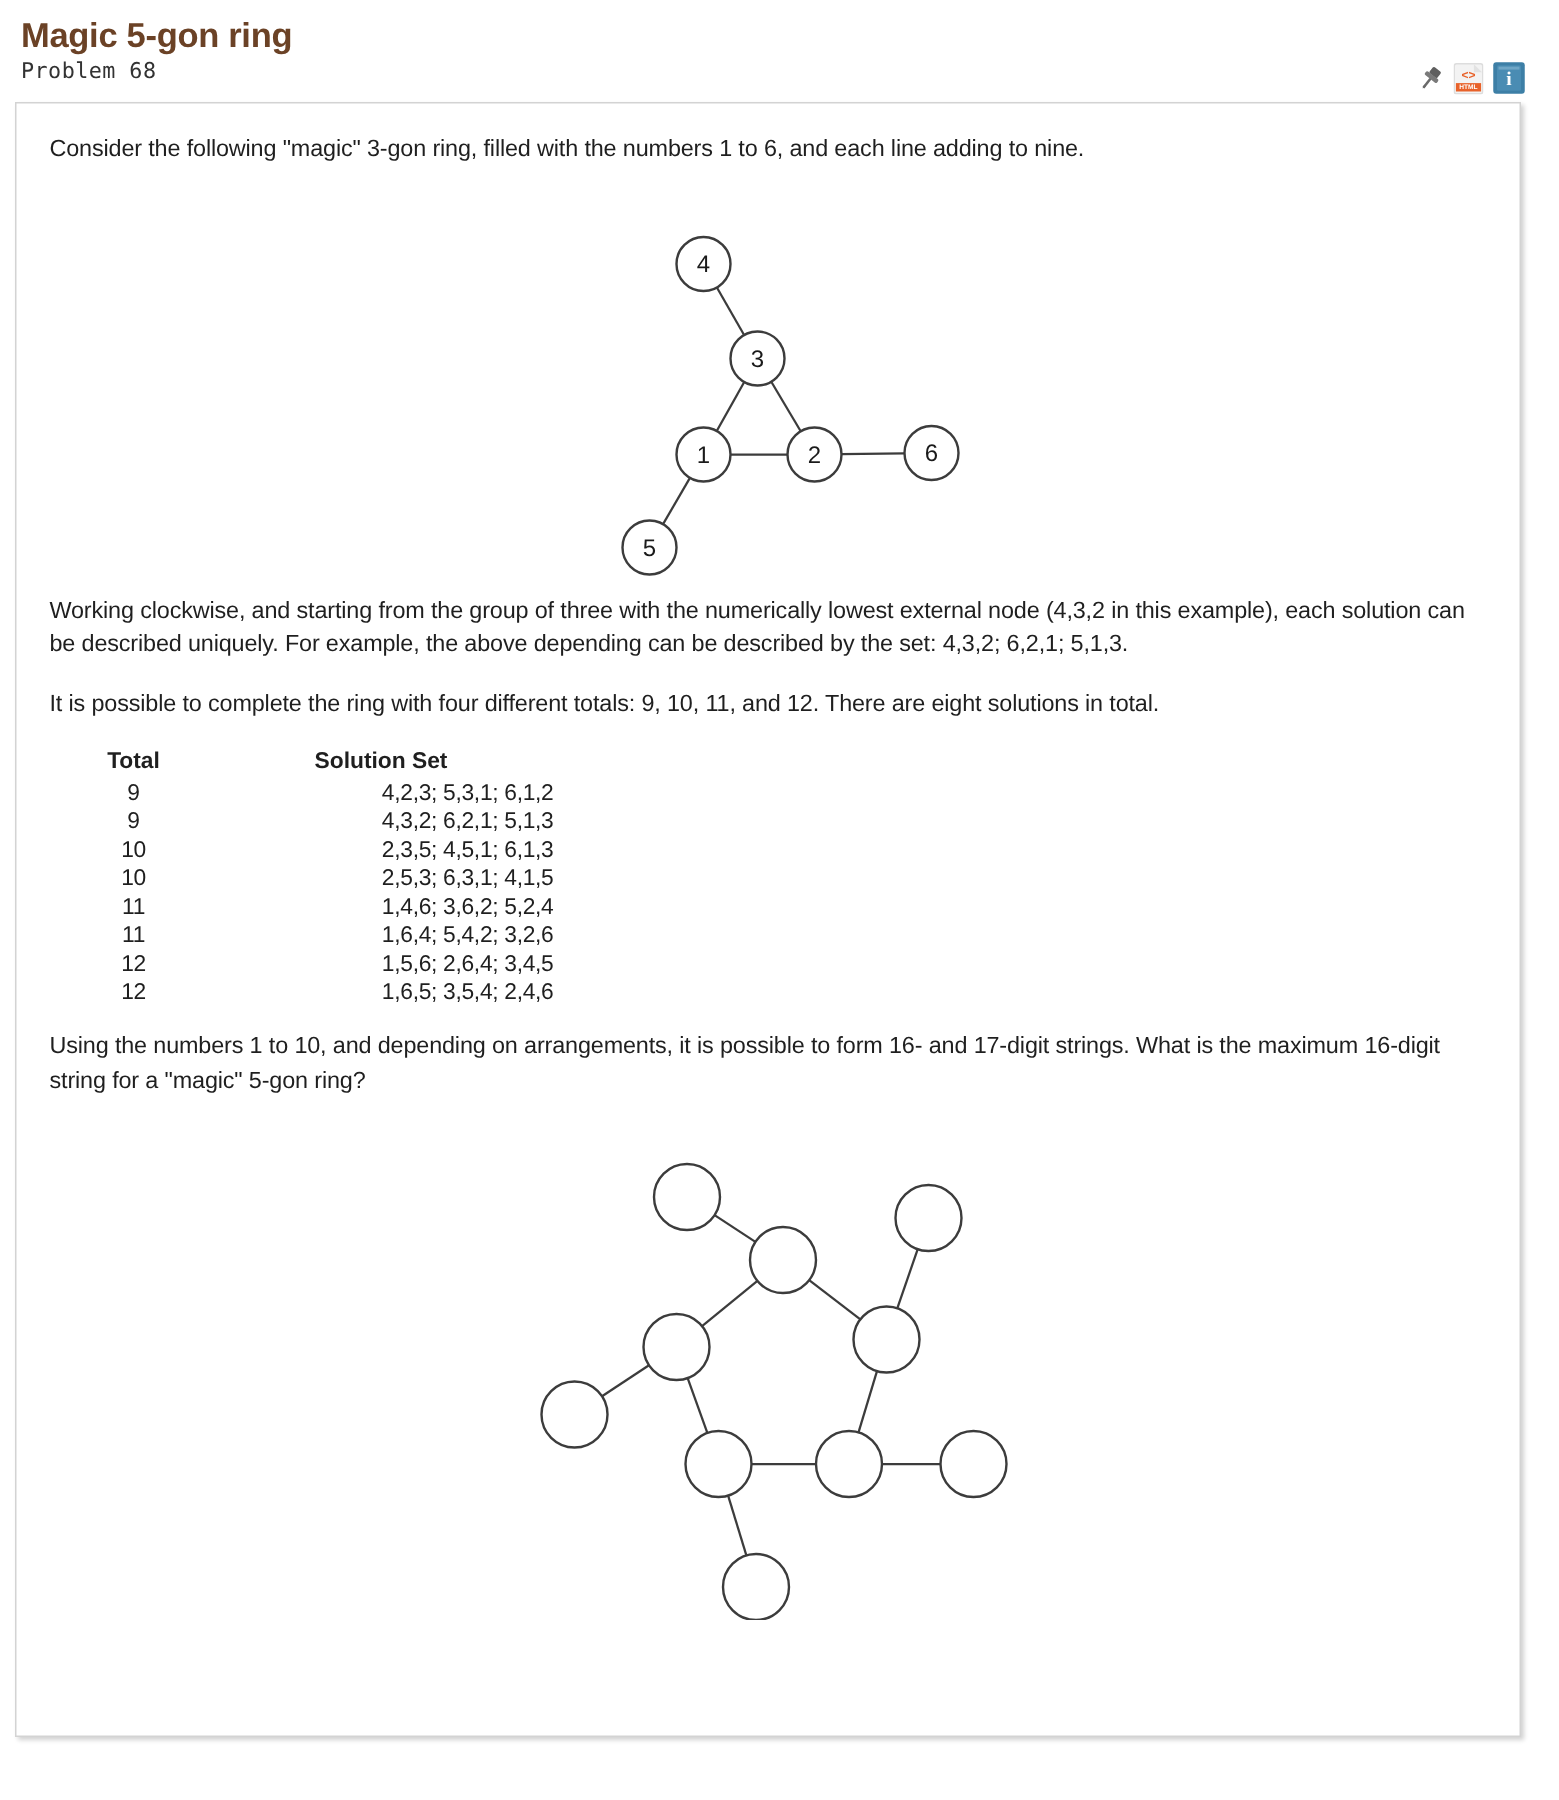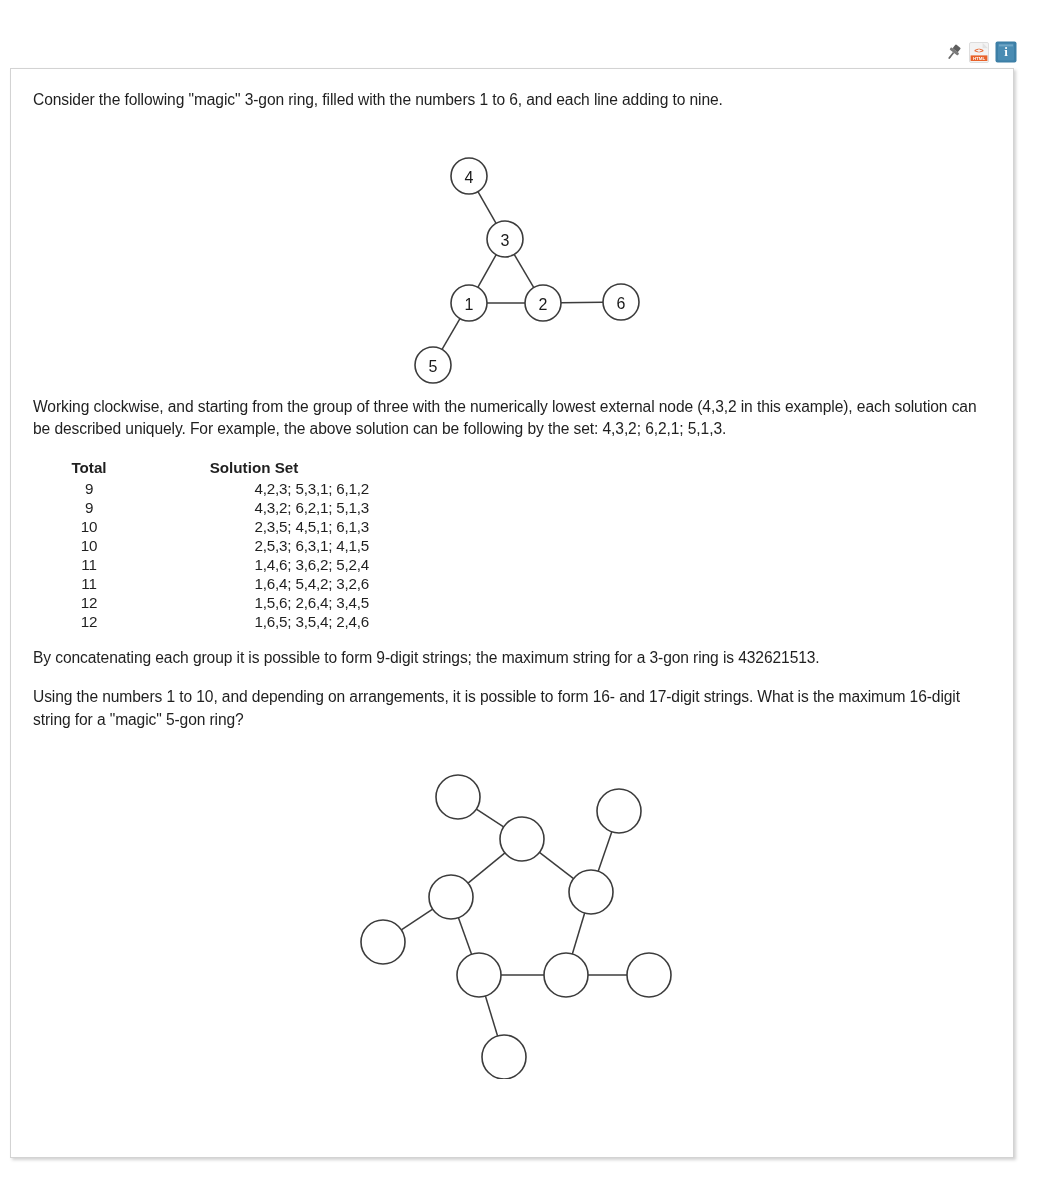--- a/index.html
+++ b/index.html
@@ -118,20 +118,22 @@
     font-size: 16px;
     fill: #1a1a1a;
     text-anchor: middle;
     dominant-baseline: central;
   }
 </style>
 </head>
 <body>
 
 <div id="header">
+  <h1 id="page-title">Magic 5-gon ring</h1>
+  <div id="problem-label">Problem 68</div>
 </div>
 
 <div id="toolbar">
 
   <span class="tool-icon">
     <svg width="19" height="19" viewBox="0 0 19 19">
       <g transform="rotate(38 9.5 9.5)">
         <rect x="6.2" y="1.6" width="6.6" height="5.2" rx="1" fill="#5f5f5f"></rect>
         <rect x="4.4" y="6.6" width="10.2" height="3.0" rx="1" fill="#7a7a7a"></rect>
         <rect x="8.7" y="9.4" width="1.7" height="7.6" fill="#6a6a6a"></rect>
@@ -197,22 +199,23 @@
             <text x="588" y="174" class="node-label">6</text>
           </g>
           <g>
             <circle cx="400" cy="236" r="18" class="node-circle"></circle>
             <text x="400" y="237" class="node-label">5</text>
           </g>
         </g>
     </svg>
   </div>
 
-  <p class="para"><span>Working </span><b>clockwise</b><span>, and starting from the group of three with the numerically lowest external node (4,3,2 in this example), each solution can be described uniquely. For example, the above solution can be following by the set: 4,3,2; 6,2,1; 5,1,3.</span></p>
-
+  <p class="para"><span>Working </span><b>clockwise</b><span>, and starting from the group of three with the numerically lowest external node (4,3,2 in this example), each solution can be described uniquely. For example, the above depending can be described by the set: 4,3,2; 6,2,1; 5,1,3.</span></p>
+
+  <p class="para">It is possible to complete the ring with four different totals: 9, 10, 11, and 12. There are eight solutions in total.</p>
 
   <table id="solutions-table">
     <thead>
       <tr>
         <th class="col-total">Total</th>
         <th class="col-set">Solution Set</th>
       </tr>
     </thead>
     <tbody id="solutions-tbody">
         <tr>
@@ -243,21 +246,20 @@
           <td class="total-cell">12</td>
           <td class="set-cell">1,5,6; 2,6,4; 3,4,5</td>
         </tr>
         <tr>
           <td class="total-cell">12</td>
           <td class="set-cell">1,6,5; 3,5,4; 2,4,6</td>
         </tr>
       </tbody>
   </table>
 
-  <p class="para">By concatenating each group it is possible to form 9-digit strings; the maximum string for a 3-gon ring is 432621513.</p>
 
   <p class="para"><span>Using the numbers 1 to 10, and depending on arrangements, it is possible to form 16- and 17-digit strings. What is the maximum </span><b>16-digit</b><span> string for a "magic" 5-gon ring?</span></p>
 
   <div class="fig">
     <svg id="svg-5gon" width="960" height="330" viewBox="0 0 960 330">
       <g id="g5-edges">
           <line x1="443.39305403841536" y1="60.07044171271009" x2="470.60694596158464" y2="77.92955828728991" class="edge-line"></line>
           <line x1="506.4471233619282" y1="103.4014135968434" x2="540.5528766380718" y2="129.5985864031566" class="edge-line"></line>
           <line x1="565.1876150951214" y1="122.20725633197043" x2="578.8123849048786" y2="82.79274366802957" class="edge-line"></line>
           <line x1="471.9622527763187" y1="103.91815970385235" x2="435.0377472236813" y2="134.08184029614765" class="edge-line"></line>

